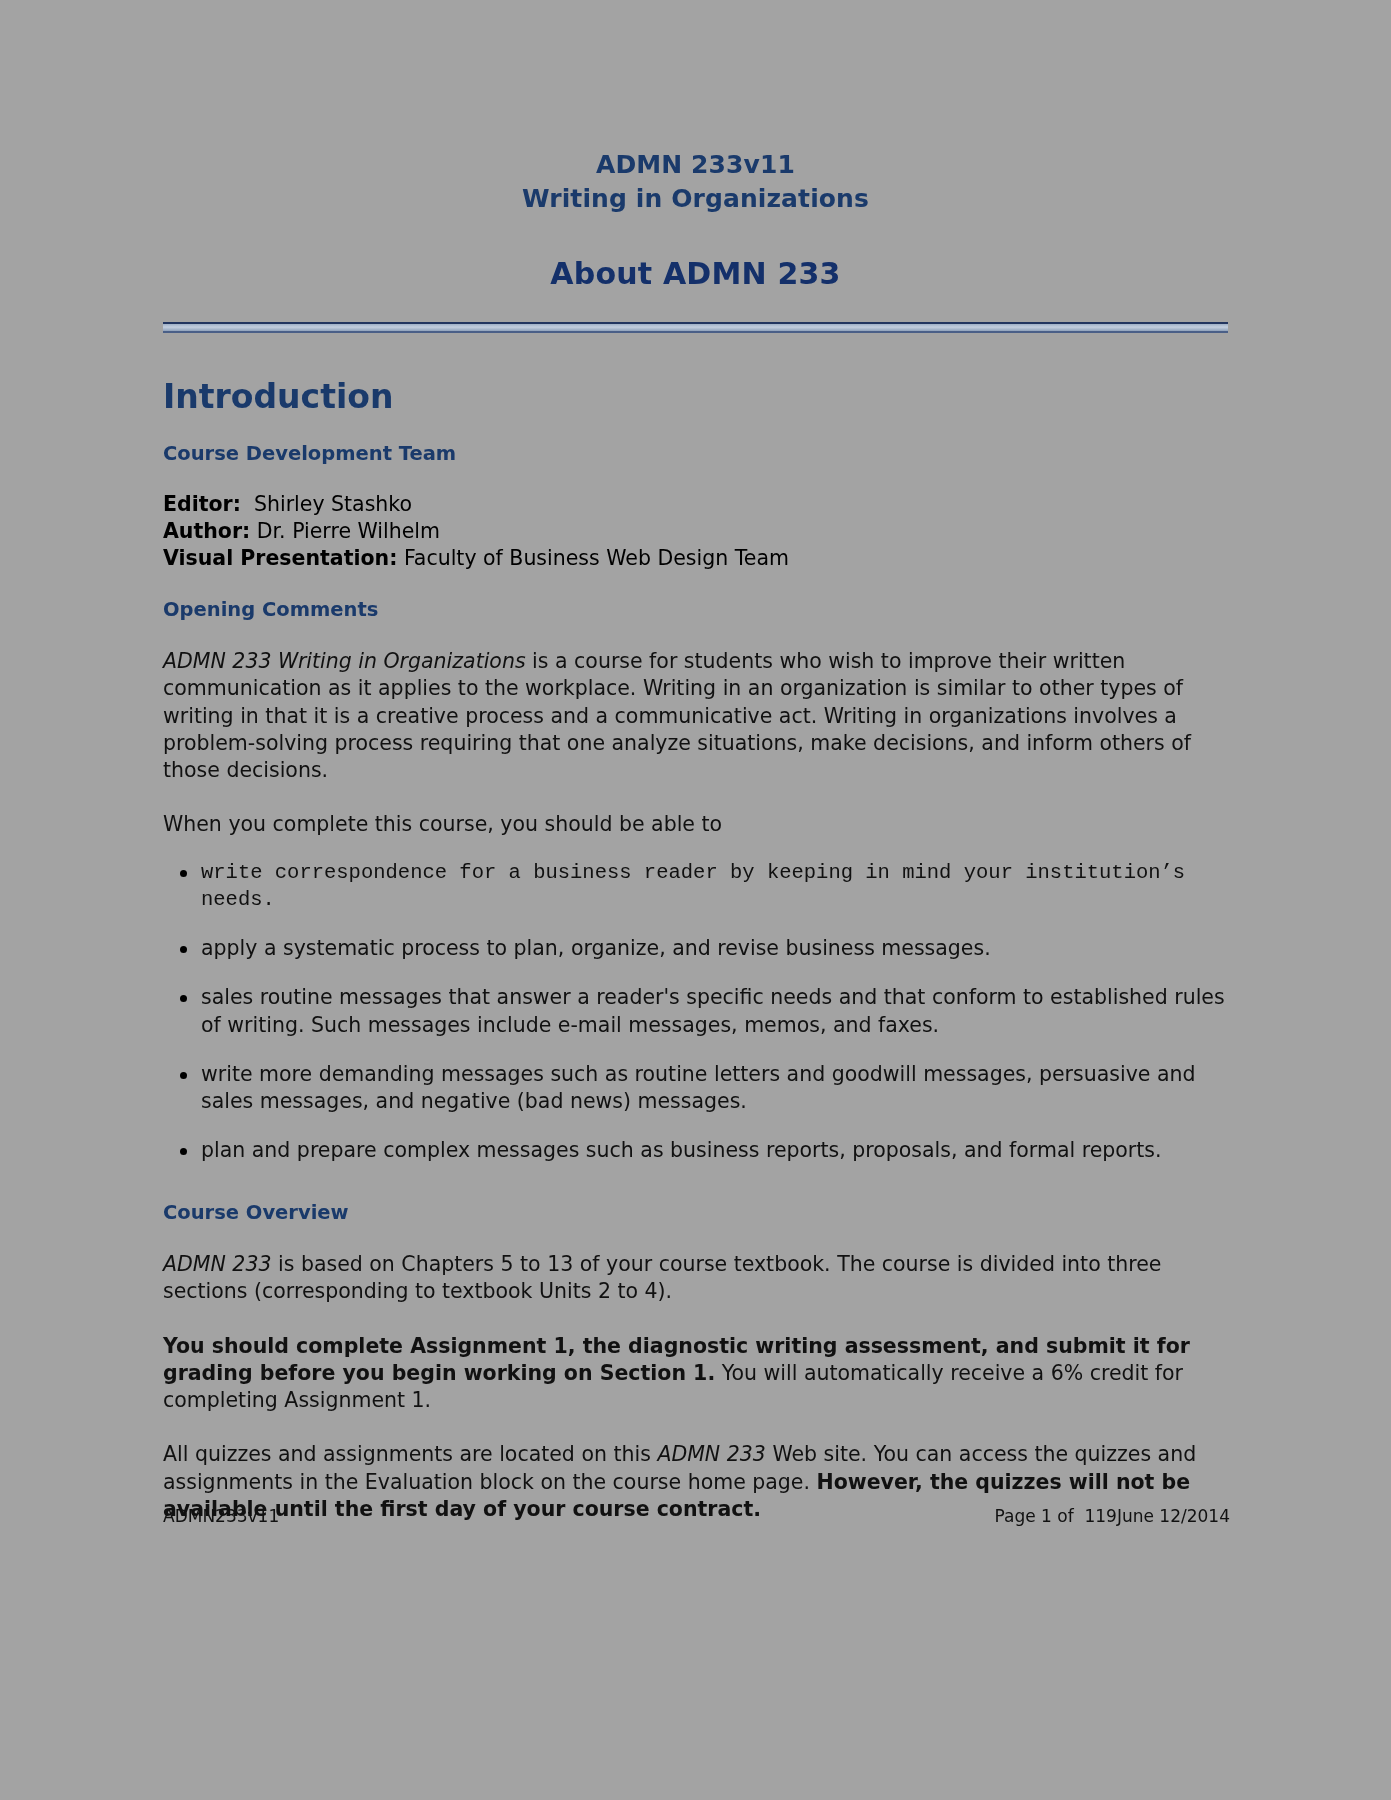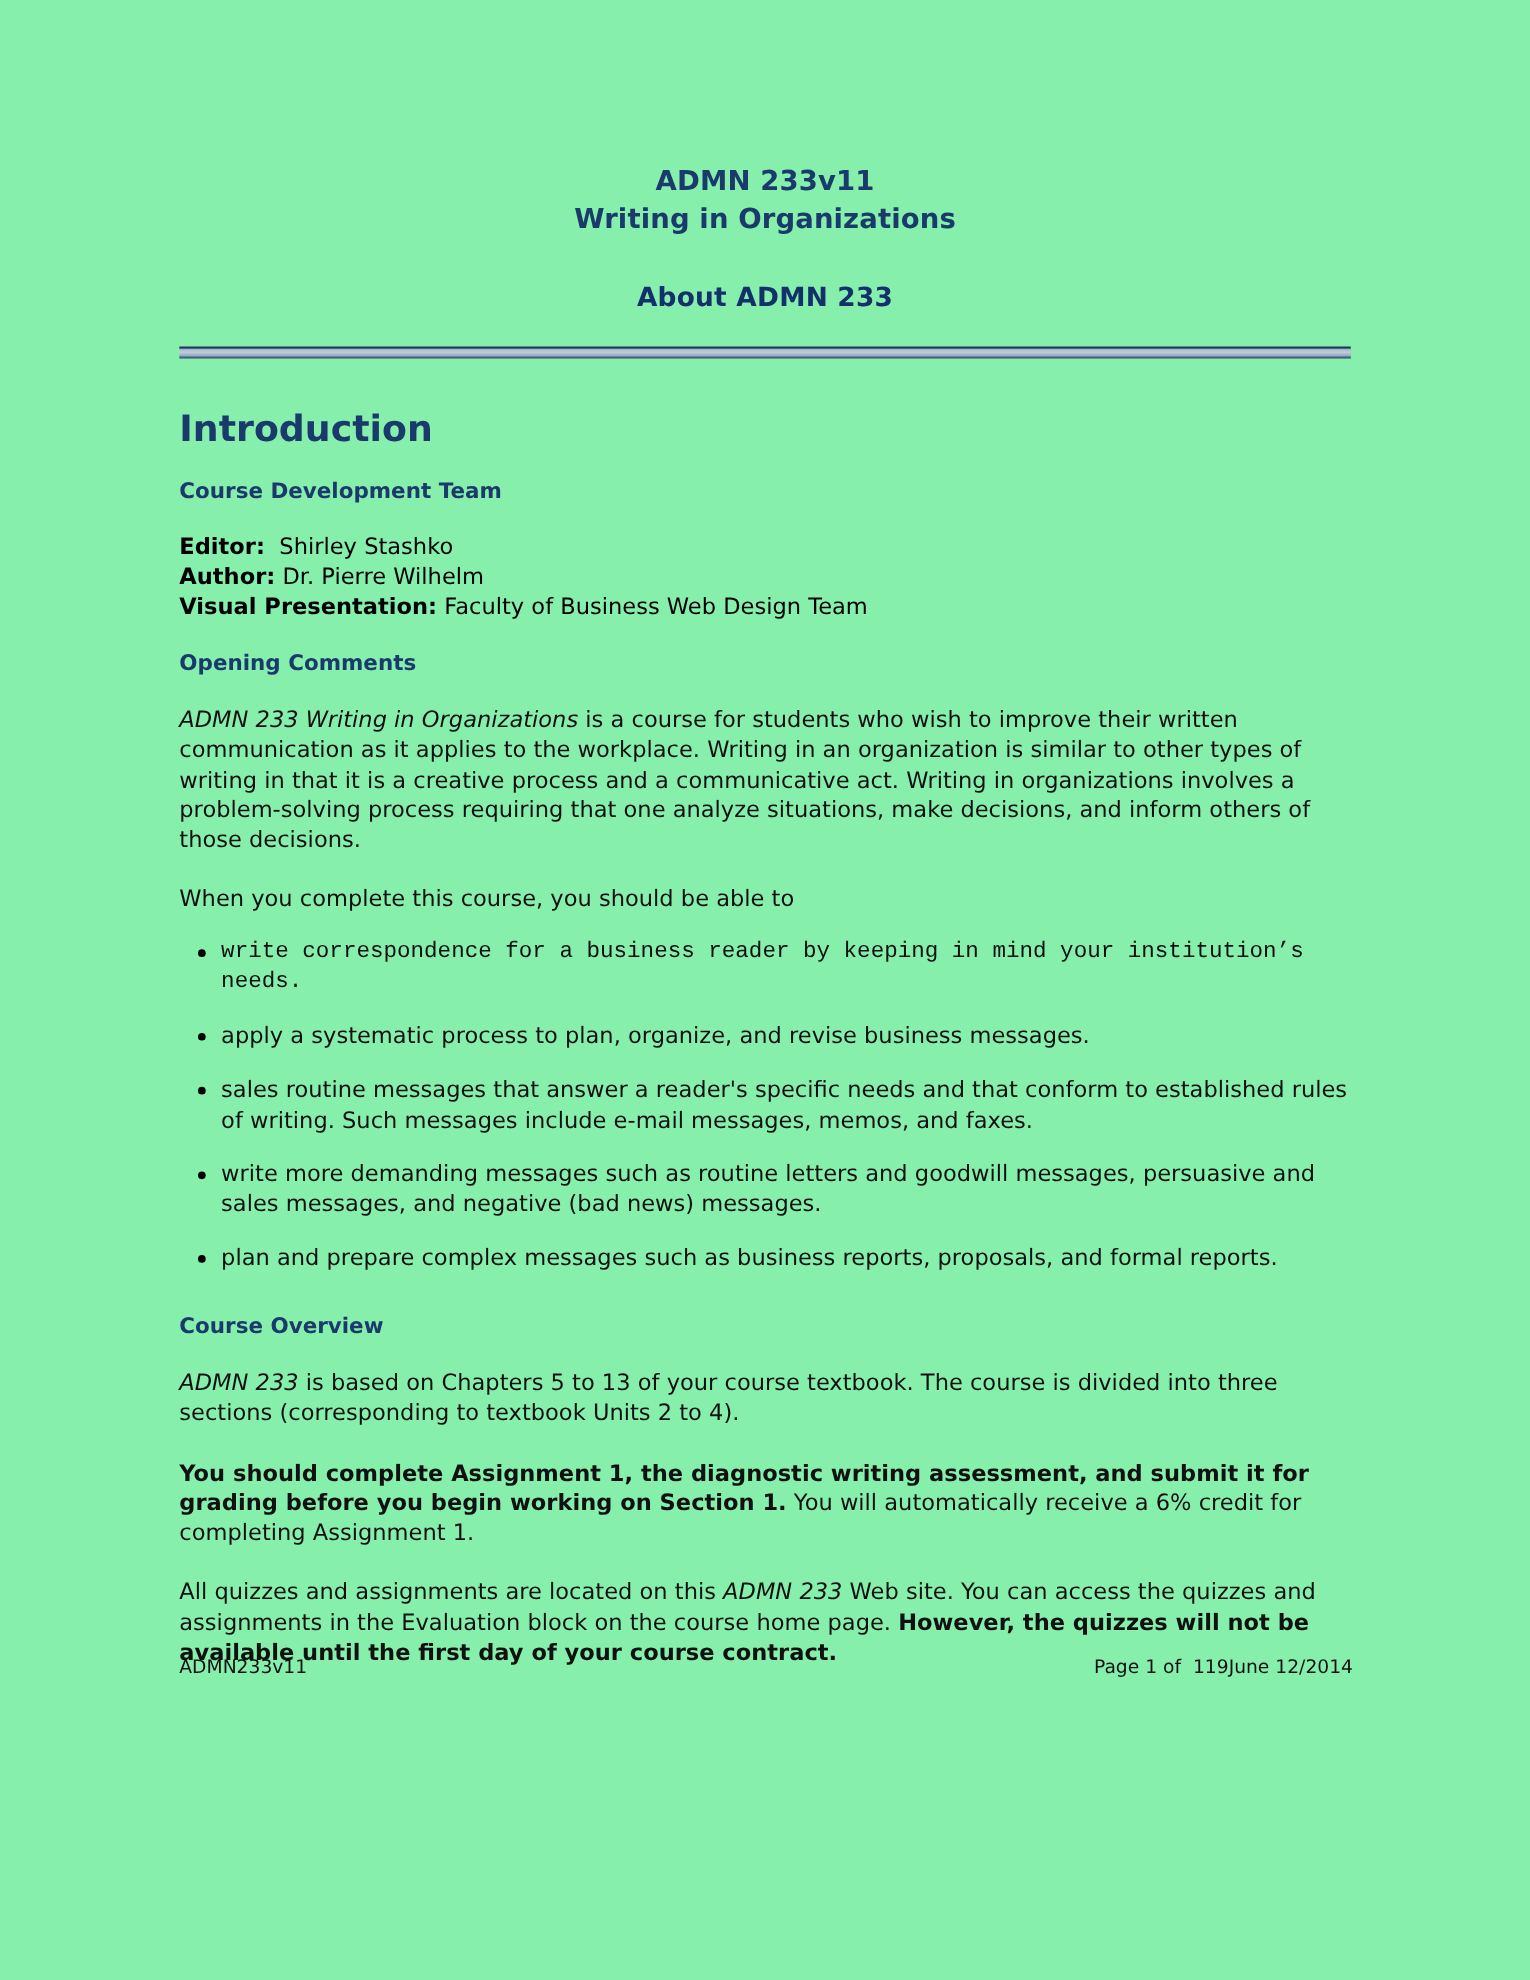--- a/index.html
+++ b/index.html
@@ -8,21 +8,21 @@
     background: #ffffff;
   }
   body {
     font-family: "DejaVu Sans", sans-serif;
     color: #000000;
   }
   .page {
     position: relative;
     width: 1391px;
     height: 1800px;
-    background: #86efac;
+    background: #a3a3a3;
     box-sizing: border-box;
     overflow: hidden;
   }
   .content {
     position: absolute;
     left: 163px;
     top: 0;
     width: 1065px;
   }
 
@@ -33,21 +33,21 @@
   }
   .course-code,
   .course-name {
     font-size: 25px;
     font-weight: bold;
     color: #1a3a6b;
     line-height: 1.36;
     letter-spacing: 0.1px;
   }
   .doc-title {
-    font-size: 24px;
+    font-size: 30px;
     font-weight: bold;
     color: #14306a;
     margin-top: 40px;
     letter-spacing: 0.2px;
   }
   .header-rule {
     margin-top: 31px;
     height: 7px;
     border-top: 2px solid #22355f;
     border-bottom: 2px solid #4a5f87;

